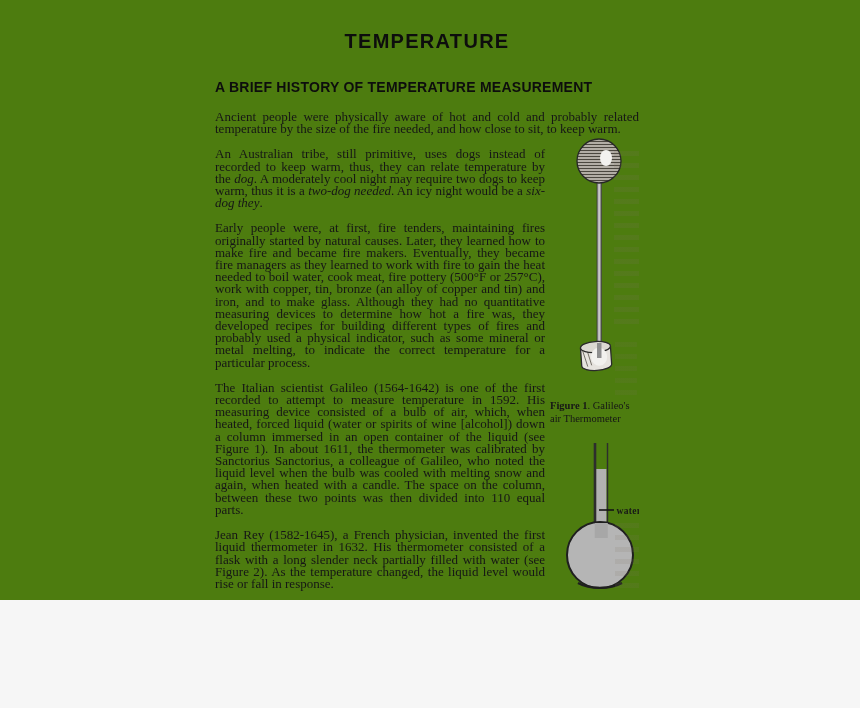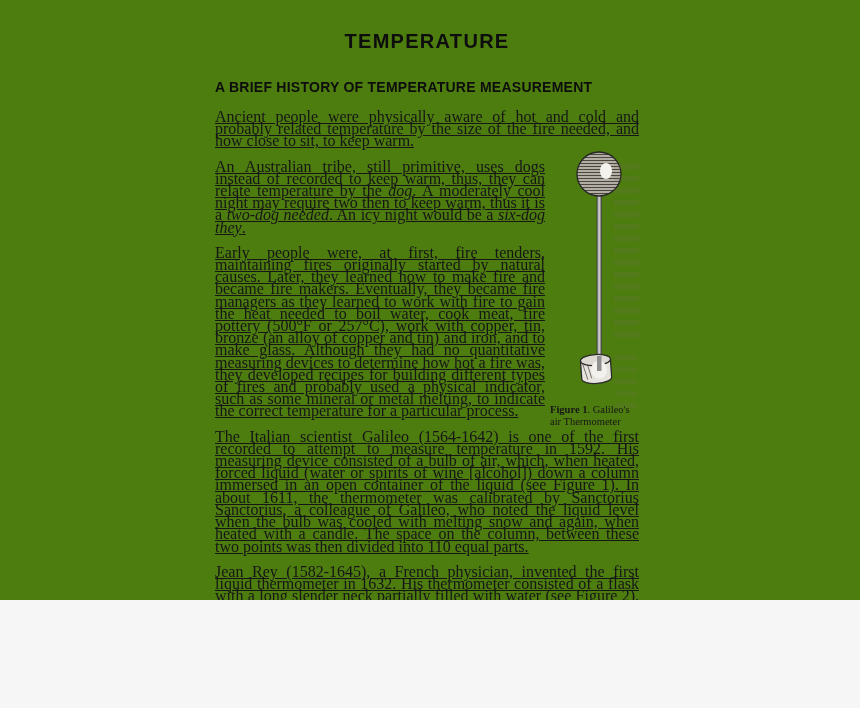--- a/index.html
+++ b/index.html
@@ -8,29 +8,29 @@
         -webkit-font-smoothing:antialiased;}
   .content{position:absolute;left:215px;top:0;width:424px;}
 
   .doc-title{margin-top:30px;text-align:center;font-family:"Liberation Sans",sans-serif;
              font-weight:bold;font-size:20px;letter-spacing:1.3px;color:#0d0d0d;}
   .copyright{margin-top:3px;text-align:center;font-family:"Liberation Sans",sans-serif;
              font-size:7.5px;color:#222;}
   .section-heading{margin:26px 0 16px 0;font-family:"Liberation Sans",sans-serif;font-weight:bold;
                    font-size:14px;letter-spacing:0.25px;color:#0d0d0d;}
 
-  .body-par{margin:13px 0 0 0;font-size:16px;line-height:12.2px;text-align:justify;
-            text-justify:inter-word;text-decoration:underline;}
+  .body-par{margin:13px 0 0 0;font-size:13px;line-height:12.2px;text-align:justify;
+            text-justify:inter-word;}
   .body-par.first{margin-top:14px;}
 
   .fig{float:right;clear:right;width:89px;margin-left:5px;position:relative;}
   .fig1{margin-top:2px;}
   .fig2{margin-top:7px;}
   .fig svg{display:block;}
-  .caption{margin-top:11px;font-size:10.5px;line-height:12.8px;text-align:left;}
+  .caption{margin-top:20px;font-size:10.5px;line-height:12.8px;text-align:left;}
 
   
   .bleed{position:absolute;pointer-events:none;
          background:repeating-linear-gradient(to bottom,rgba(125,114,96,0.15) 0 5px,
                     rgba(125,114,96,0) 5px 12px);}
   .bleed.b1{right:0;top:14px;width:25px;height:175px;}
   .bleed.b2{right:2px;top:205px;width:22px;height:60px;opacity:.8;}
   .bleed.b3{right:0;top:90px;width:24px;height:70px;opacity:.9;}
 </style>
 </head>
@@ -66,20 +66,38 @@
           <path d="M31,210 L31,228 a15,5.5 0 0 0 30,0 L61,210" fill="#e6e3de" stroke="#2a2a2a" stroke-width="1.3"></path>
           <path d="M33,213 l4,16 M37,211 l4,17" stroke="#6d6960" stroke-width="0.9" fill="none"></path>
           <ellipse cx="46" cy="210" rx="15" ry="5.5" fill="#dcd9d2" stroke="#2a2a2a" stroke-width="1.3"></ellipse>
           <ellipse cx="49" cy="220" rx="8" ry="9" fill="#f2f1ee"></ellipse>
         </g>
         <rect x="47" y="206" width="4.5" height="15" fill="#8f8f8f"></rect>
       </svg>
       <div class="caption"><b>Figure 1</b><span>. Galileo's air Thermometer</span></div>
     </div>
 
+    <div class="fig fig2">
+      <div class="bleed b3"></div>
+      <svg width="89" height="157" viewBox="0 0 89 157">
 
-    <p class="body-par"><span>An Australian tribe, still primitive, uses dogs instead of recorded to keep warm, thus, they can relate temperature by the </span><i>dog</i><span>. A moderately cool night may require two then to keep warm, thus it is a </span><i>two-dog needed</i><span>. An icy night would be a </span><i>six-dog they</i><span>.</span></p>
+        <rect x="46" y="36" width="10.5" height="62" fill="#b2b2b2"></rect>
+
+        <line x1="45" y1="10" x2="45" y2="96" stroke="#2d2d2d" stroke-width="2.6"></line>
+        <line x1="57.5" y1="10" x2="57.5" y2="96" stroke="#2d2d2d" stroke-width="1.4"></line>
+
+        <circle cx="50" cy="122" r="33" fill="#b5b5b5" stroke="#1f1f1f" stroke-width="2"></circle>
+        <rect x="44.8" y="90" width="13" height="15" fill="#a7a7a7"></rect>
+        <path d="M28,150 C40,156.5 60,156.5 72,150" fill="none" stroke="#1f1f1f" stroke-width="2.4"></path>
+
+        <line x1="49" y1="77" x2="64" y2="77" stroke="#141414" stroke-width="1.6"></line>
+        <text x="66.5" y="80.5" font-family="Liberation Serif, serif" font-size="9.5" font-weight="bold" letter-spacing="0.3" fill="#181818">water</text>
+      </svg>
+      <div class="caption"><b>Figure 2</b><span>.  Rey's liquid thermometer</span></div>
+    </div>
+
+    <p class="body-par"><span>An Australian tribe, still primitive, uses dogs instead of recorded to keep warm, thus, they can relate temperature by the </span><i>dog</i><span>. A moderately cool night may require two dogs to keep warm, thus it is a </span><i>two-dog needed</i><span>. An icy night would be a </span><i>six-dog they</i><span>.</span></p>
     <p class="body-par"><span>Early people were, at first, fire tenders, maintaining fires originally started by natural causes. Later, they learned how to make fire and became fire makers. Eventually, they became fire managers as they learned to work with fire to gain the heat needed to boil water, cook meat, fire pottery (500°F or 257°C), work with copper, tin, bronze (an alloy of copper and tin) and iron, and to make glass. Although they had no quantitative measuring devices to determine how hot a fire was, they developed recipes for building different types of fires and probably used a physical indicator, such as some mineral or metal melting, to indicate the correct temperature for a particular process.</span></p>
     <p class="body-par"><span>The Italian scientist Galileo (1564-1642) is one of the first recorded to attempt to measure temperature in 1592. His measuring device consisted of a bulb of air, which, when heated, forced liquid (water or spirits of wine [alcohol]) down a column immersed in an open container of the liquid (see Figure 1). In about 1611, the thermometer was calibrated by Sanctorius Sanctorius, a colleague of Galileo, who noted the liquid level when the bulb was cooled with melting snow and again, when heated with a candle. The space on the column, between these two points was then divided into 110 equal parts.</span></p>
     <p class="body-par"><span>Jean Rey (1582-1645), a French physician, invented the first liquid thermometer in 1632. His thermometer consisted of a flask with a long slender neck partially filled with water (see Figure 2). As the temperature changed, the liquid level would rise or fall in response.</span></p>
 
   </div>
 </div>
 
 </body></html>

